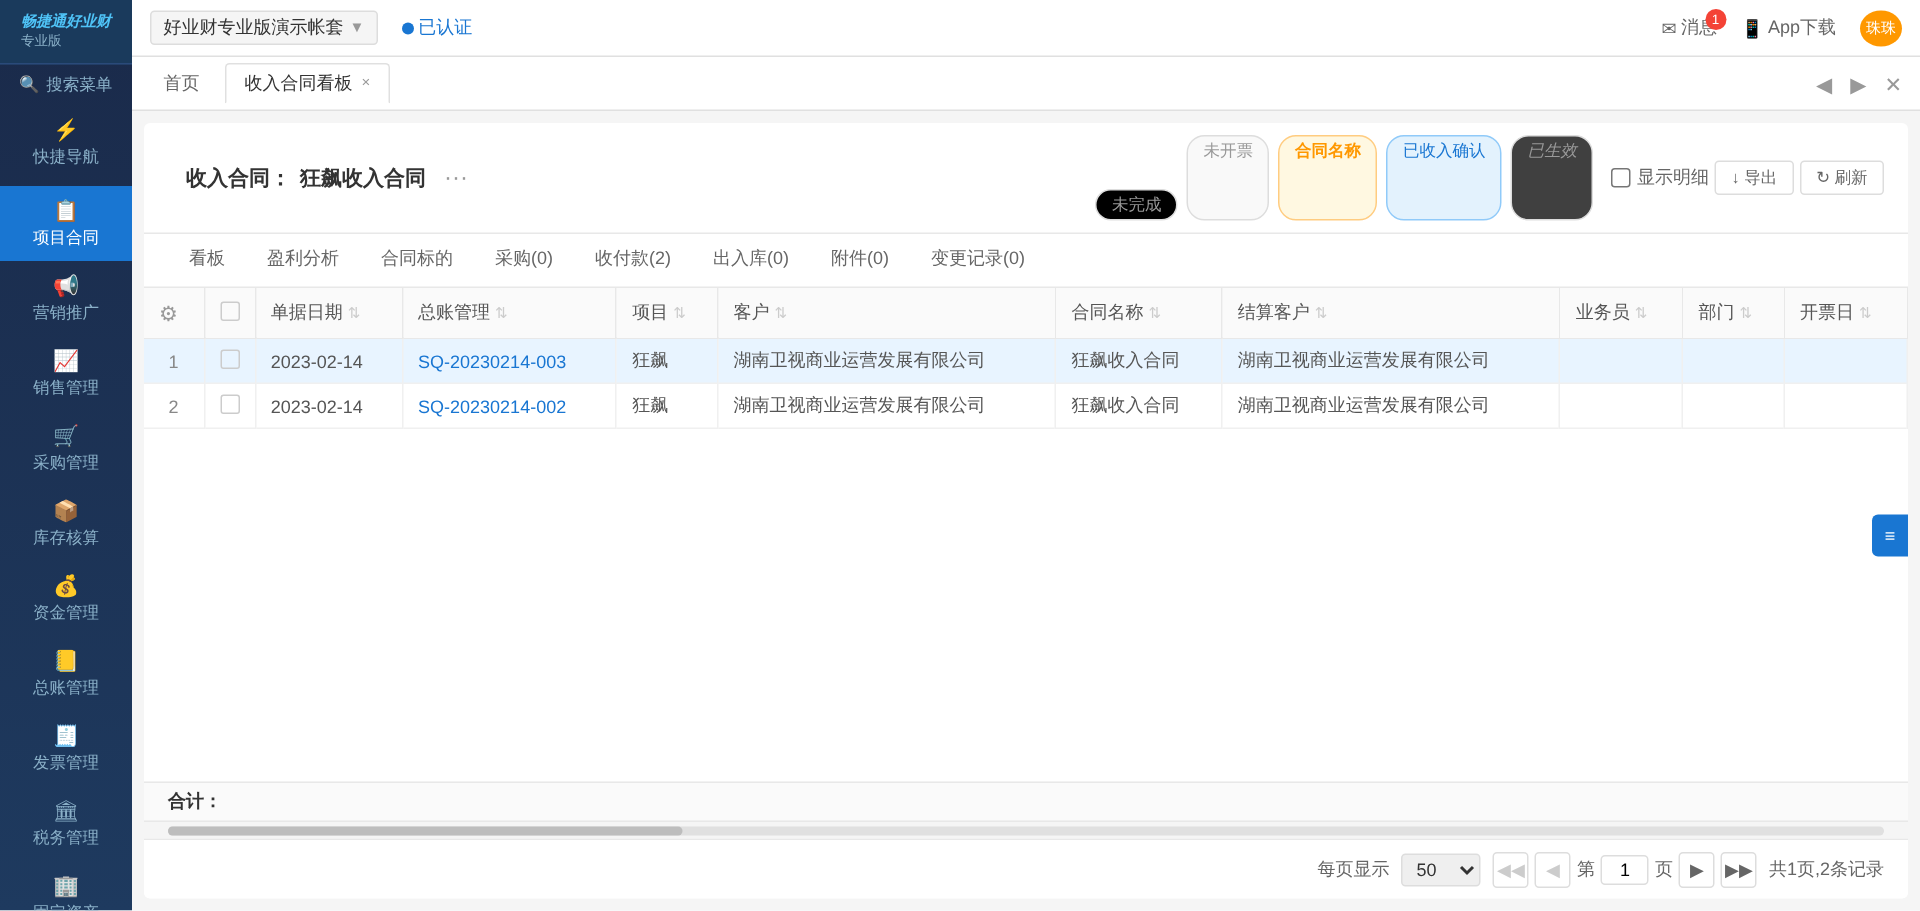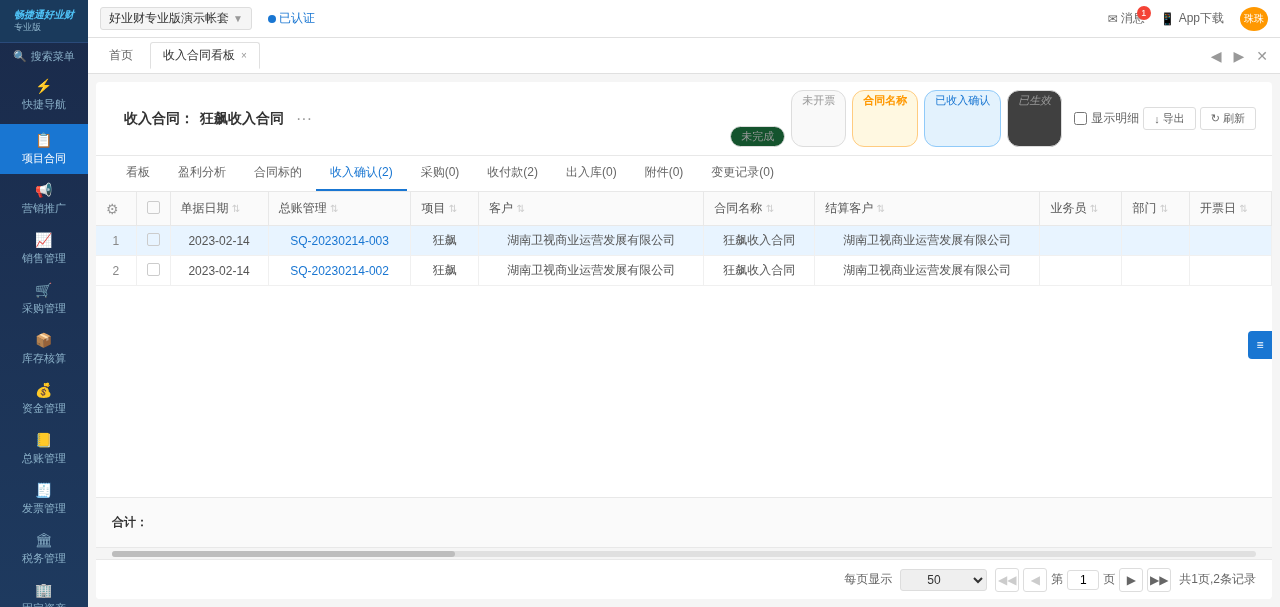--- a/index.html
+++ b/index.html
@@ -42,55 +42,55 @@
     
     .page { flex: 1; overflow: hidden; display: flex; flex-direction: column; background: #f5f5f5; }
     .page-inner { flex: 1; overflow: hidden; display: flex; flex-direction: column; background: #fff; margin: 8px; border-radius: 4px; }
 
     
     .contract-header { padding: 8px 16px; border-bottom: 1px solid #e8e8e8; display: flex; align-items: center; gap: 12px; flex-shrink: 0; }
     .contract-title { font-size: 14px; font-weight: bold; color: #333; display: flex; align-items: center; gap: 6px; margin-left: 12px; }
     .contract-more { color: #999; cursor: pointer; font-size: 16px; }
     .status-tags { display: flex; gap: 6px; margin-left: auto; }
     .status-tag { padding: 2px 10px; border-radius: 12px; font-size: 11px; border: 1px solid; cursor: pointer; }
-    .status-tag.incomplete { color: #999; border-color: #ddd; background: #14532d; margin-top: 36px; }
+    .status-tag.incomplete { color: #999; border-color: #ddd; background: #000000; margin-top: 36px; }
     .status-tag.uninvoiced { color: #999; border-color: #ddd; background: #f9f9f9; }
     .status-tag.partial { color: #ff9800; border-color: #ffcc80; background: #fff8e1; font-weight: bold; }
     .status-tag.confirmed { color: #1976d2; border-color: #90caf9; background: #e3f2fd; }
     .status-tag.effective { color: #999; border-color: #ddd; background: #404040; font-style: italic; }
     .btn-action { padding: 3px 10px; font-size: 11px; border: 1px solid #ddd; border-radius: 3px; background: #fff; cursor: pointer; color: #666; display: flex; align-items: center; gap: 3px; }
 
     
     .sub-tabs { display: flex; align-items: flex-start; border-bottom: 1px solid #e8e8e8; padding: 0 16px; flex-shrink: 0; background: #fff; }
     .sub-tab { padding: 8px 14px; font-size: 12px; color: #666; cursor: pointer; border-bottom: 2px solid transparent; white-space: nowrap; }
     .sub-tab.active { color: #1976d2; border-bottom-color: #1976d2; }
 
     
     .table-container { flex: 1; overflow: auto; position: relative; }
     table { width: 100%; border-collapse: collapse; font-size: 12px; }
     thead th { background: #fafafa; border-bottom: 1px solid #e8e8e8; border-right: 1px solid #e8e8e8; padding: 8px 10px; text-align: left; white-space: nowrap; position: sticky; top: 0; z-index: 10; color: #555; font-weight: normal; cursor: pointer; }
     thead th:first-child { width: 40px; }
     thead th .sort-icon { color: #ccc; font-size: 10px; }
     tbody tr { border-bottom: 1px solid #f0f0f0; }
     tbody tr.selected { background: #e8f4ff; }
-    tbody td { padding: 6px 10px; border-right: 1px solid #f0f0f0; white-space: nowrap; color: #555; text-align: center; }
+    tbody td { padding: 6px 10px; border-right: 1px solid #f0f0f0; white-space: nowrap; color: #555; }
     tbody td.num-col { text-align: center; color: #888; }
     tbody td a { color: #1976d2; text-decoration: none; cursor: pointer; }
     .checkbox-cell { text-align: center; width: 30px; }
     .checkbox { width: 13px; height: 13px; border: 1px solid #ccc; border-radius: 2px; display: inline-block; cursor: pointer; }
     .settings-icon { color: #999; cursor: pointer; font-size: 14px; }
 
     
-    .table-footer { border-top: 1px solid #e8e8e8; background: #fafafa; padding: 16px 16px; display: flex; align-items: center; flex-shrink: 0; text-align: right; }
+    .table-footer { border-top: 1px solid #e8e8e8; background: #fafafa; padding: 4px 16px; display: flex; align-items: center; flex-shrink: 0; text-align: right; }
     .total-label { font-size: 12px; color: #333; font-weight: bold; }
 
     
     .pagination-bar { height: 40px; background: #fff; border-top: 1px solid #e8e8e8; display: flex; align-items: center; justify-content: flex-end; padding: 0 16px; gap: 8px; flex-shrink: 0; }
     .page-size-label { color: #666; font-size: 12px; }
-    .page-size-select { border: 1px solid #ddd; border-radius: 3px; padding: 2px 22px; font-size: 12px; color: #333; cursor: pointer; }
+    .page-size-select { border: 1px solid #ddd; border-radius: 3px; padding: 2px 5px; font-size: 12px; color: #333; cursor: pointer; }
     .page-nav { display: flex; align-items: center; gap: 4px; }
     .page-btn { width: 24px; height: 24px; border: 1px solid #ddd; border-radius: 3px; background: #fff; display: flex; align-items: center; justify-content: center; cursor: pointer; color: #666; font-size: 12px; }
     .page-btn.disabled { color: #ccc; cursor: default; }
     .page-input { width: 32px; border: 1px solid #ddd; border-radius: 3px; padding: 2px 4px; text-align: center; font-size: 12px; }
     .page-info { color: #666; font-size: 12px; }
     .total-info { color: #666; font-size: 12px; }
 
     
     .right-action-bar { position: absolute; right: 0; top: 50%; transform: translateY(-50%); display: flex; flex-direction: column; background: #1976d2; border-radius: 4px 0 0 4px; }
     .right-action-btn { width: 24px; height: 28px; display: flex; align-items: center; justify-content: center; color: #fff; cursor: pointer; font-size: 12px; }
@@ -250,23 +250,20 @@
 
       <div class="sub-tabs">
         <div class="sub-tab">
           <span>看板</span>
         </div>
         <div class="sub-tab">
           <span>盈利分析</span>
         </div>
         <div class="sub-tab">
           <span>合同标的</span>
-        </div>
-        <div class="sub-tab active">
-          <span>收入确认(2)</span>
         </div>
         <div class="sub-tab">
           <span>采购(0)</span>
         </div>
         <div class="sub-tab">
           <span>收付款(2)</span>
         </div>
         <div class="sub-tab">
           <span>出入库(0)</span>
         </div>

